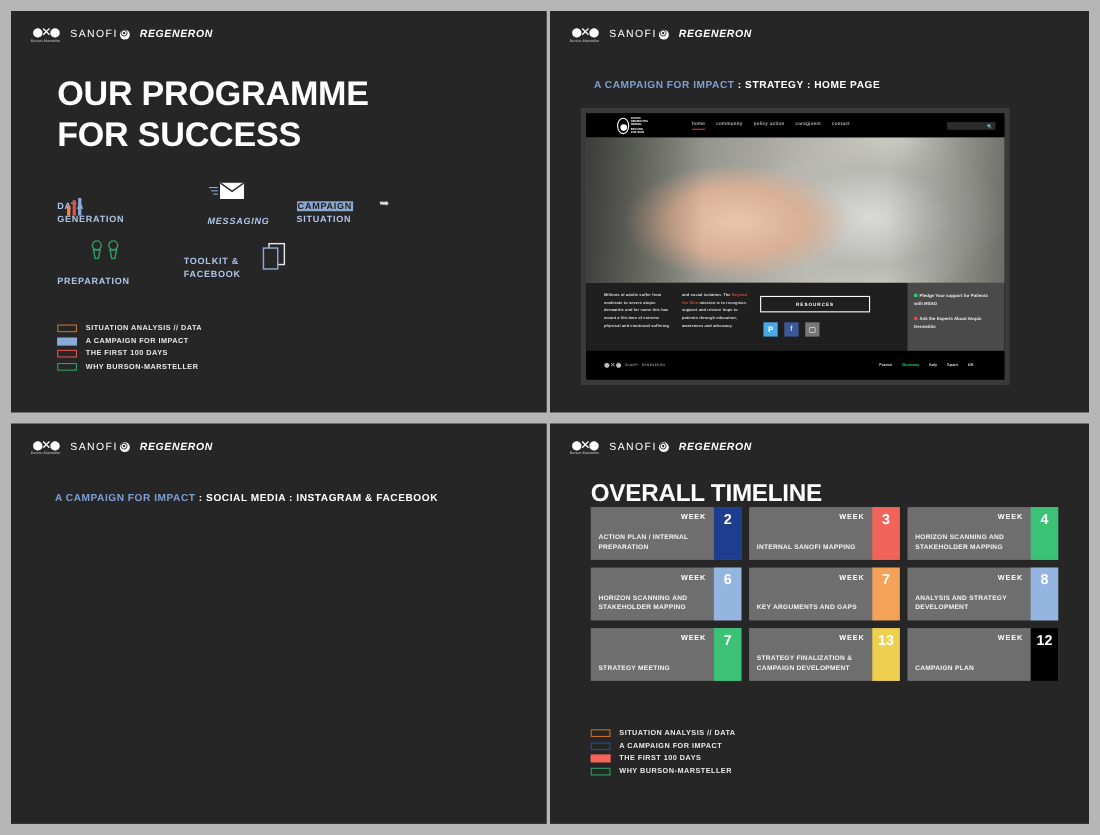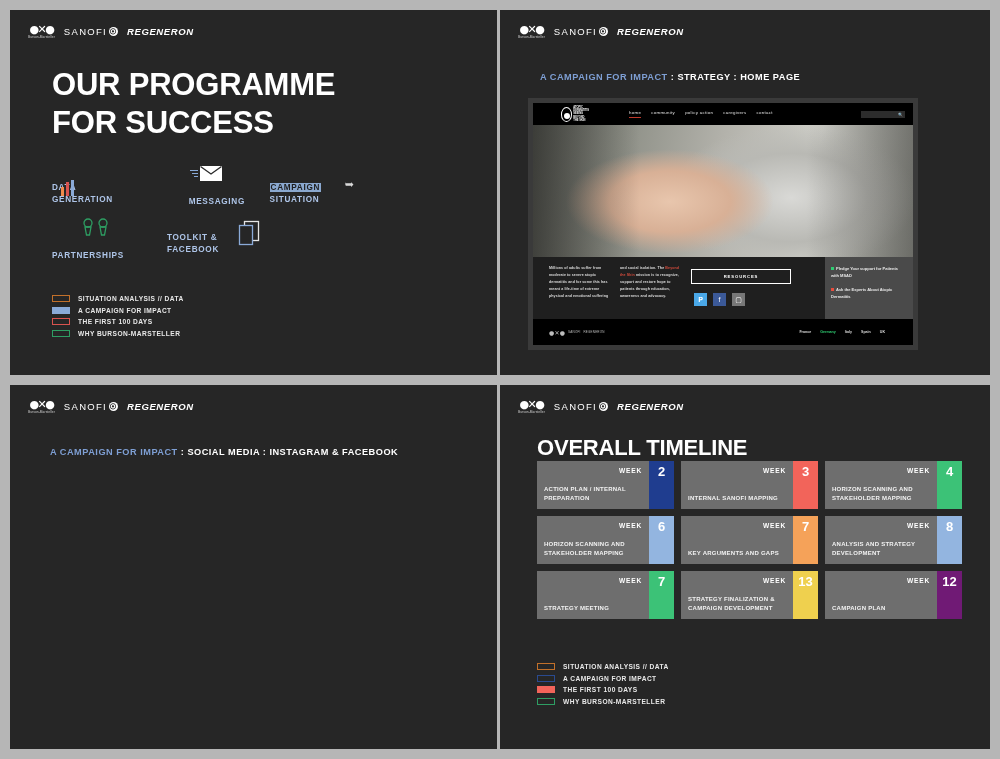--- a/index.html
+++ b/index.html
@@ -146,21 +146,21 @@
             <i style="display:block;width:8px;">
               <b style="display:block;height:1.2px;background:#8aaad8;margin-bottom:1.6px;"></b>
               <b style="display:block;height:1.2px;background:#8aaad8;margin-bottom:1.6px;width:75%;margin-left:25%;"></b>
               <b style="display:block;height:1.2px;background:#8aaad8;width:55%;margin-left:45%;"></b>
             </i>
             <svg width="22" height="15" viewBox="0 0 22 15">
               <rect x="0.5" y="0.5" width="21" height="14" fill="#ffffff" stroke="#ffffff"></rect>
               <path d="M0.5 0.5 L11 8 L21.5 0.5" fill="none" stroke="#2b2b2b" stroke-width="1.3"></path>
             </svg>
           </span>
-          <div class="lbl" style="margin-top:16px;">MESSAGING</div>
+          <div class="lbl" style="margin-top:16px;font-style:italic;">MESSAGING</div>
         </div>
         <div class="icon-cell" style="width:105px;position:relative;">
           <div class="lbl hl">
             <div><span class="hlbox">CAMPAIGN</span></div>
             <div>SITUATION</div>
           </div>
           <span style="position:absolute;right:18px;top:10px;color:#d8d8d8;font-size:11px;">➥</span>
         </div>
       </div>
 
@@ -169,21 +169,21 @@
           <span style="position:absolute;left:30px;top:-2px;display:flex;gap:3px;">
             <svg width="12" height="18" viewBox="0 0 12 18">
                 <circle cx="6" cy="5" r="4" fill="none" stroke="#2e9e63" stroke-width="1.3"></circle>
                 <path d="M3 9 L9 9 L7.5 17 L4.5 17 Z" fill="none" stroke="#2e9e63" stroke-width="1.3"></path>
               </svg>
             <svg width="12" height="18" viewBox="0 0 12 18">
                 <circle cx="6" cy="5" r="4" fill="none" stroke="#2e9e63" stroke-width="1.3"></circle>
                 <path d="M3 9 L9 9 L7.5 17 L4.5 17 Z" fill="none" stroke="#2e9e63" stroke-width="1.3"></path>
               </svg>
           </span>
-          <div class="lbl" style="margin-bottom:6px;">PARTNERSHIPS</div>
+          <div class="lbl" style="margin-bottom:6px;">PREPARATION</div>
         </div>
         <div class="icon-cell" style="width:105px;position:relative;">
           <div class="lbl">
             <div>TOOLKIT  &amp;</div>
             <div>FACEBOOK</div>
           </div>
           <span style="position:absolute;right:12px;top:0px;">
             <svg width="22" height="26" viewBox="0 0 22 26">
               <rect x="6.5" y="1.5" width="14" height="19" fill="none" stroke="#e6e6e6" stroke-width="1.3"></rect>
               <rect x="1.5" y="5.5" width="13" height="19" fill="#262626" stroke="#8aaad8" stroke-width="1.3"></rect>
@@ -385,21 +385,21 @@
           <div class="tl-week">WEEK</div>
           <div class="tl-desc">STRATEGY FINALIZATION &amp; CAMPAIGN DEVELOPMENT</div>
         </div>
         <div class="tl-num" id="tlc7" style="background: rgb(239, 208, 78);">13</div>
       </div>
       <div class="tl-card">
         <div class="tl-body">
           <div class="tl-week">WEEK</div>
           <div class="tl-desc">CAMPAIGN PLAN</div>
         </div>
-        <div class="tl-num" id="tlc8" style="background: #701a75;">12</div>
+        <div class="tl-num" id="tlc8" style="background: #000000;">12</div>
       </div>
     </div>
 
     <div class="legend tl-legend">
       <div class="legend-row">
         <span class="sw" id="s4sw0" style="background: transparent; border: 1px solid rgb(194, 112, 42);"></span>
         <span class="legend-txt">SITUATION ANALYSIS // DATA</span>
       </div>
       <div class="legend-row">
         <span class="sw" id="s4sw1" style="background: transparent; border: 1px solid rgb(42, 74, 143);"></span>

